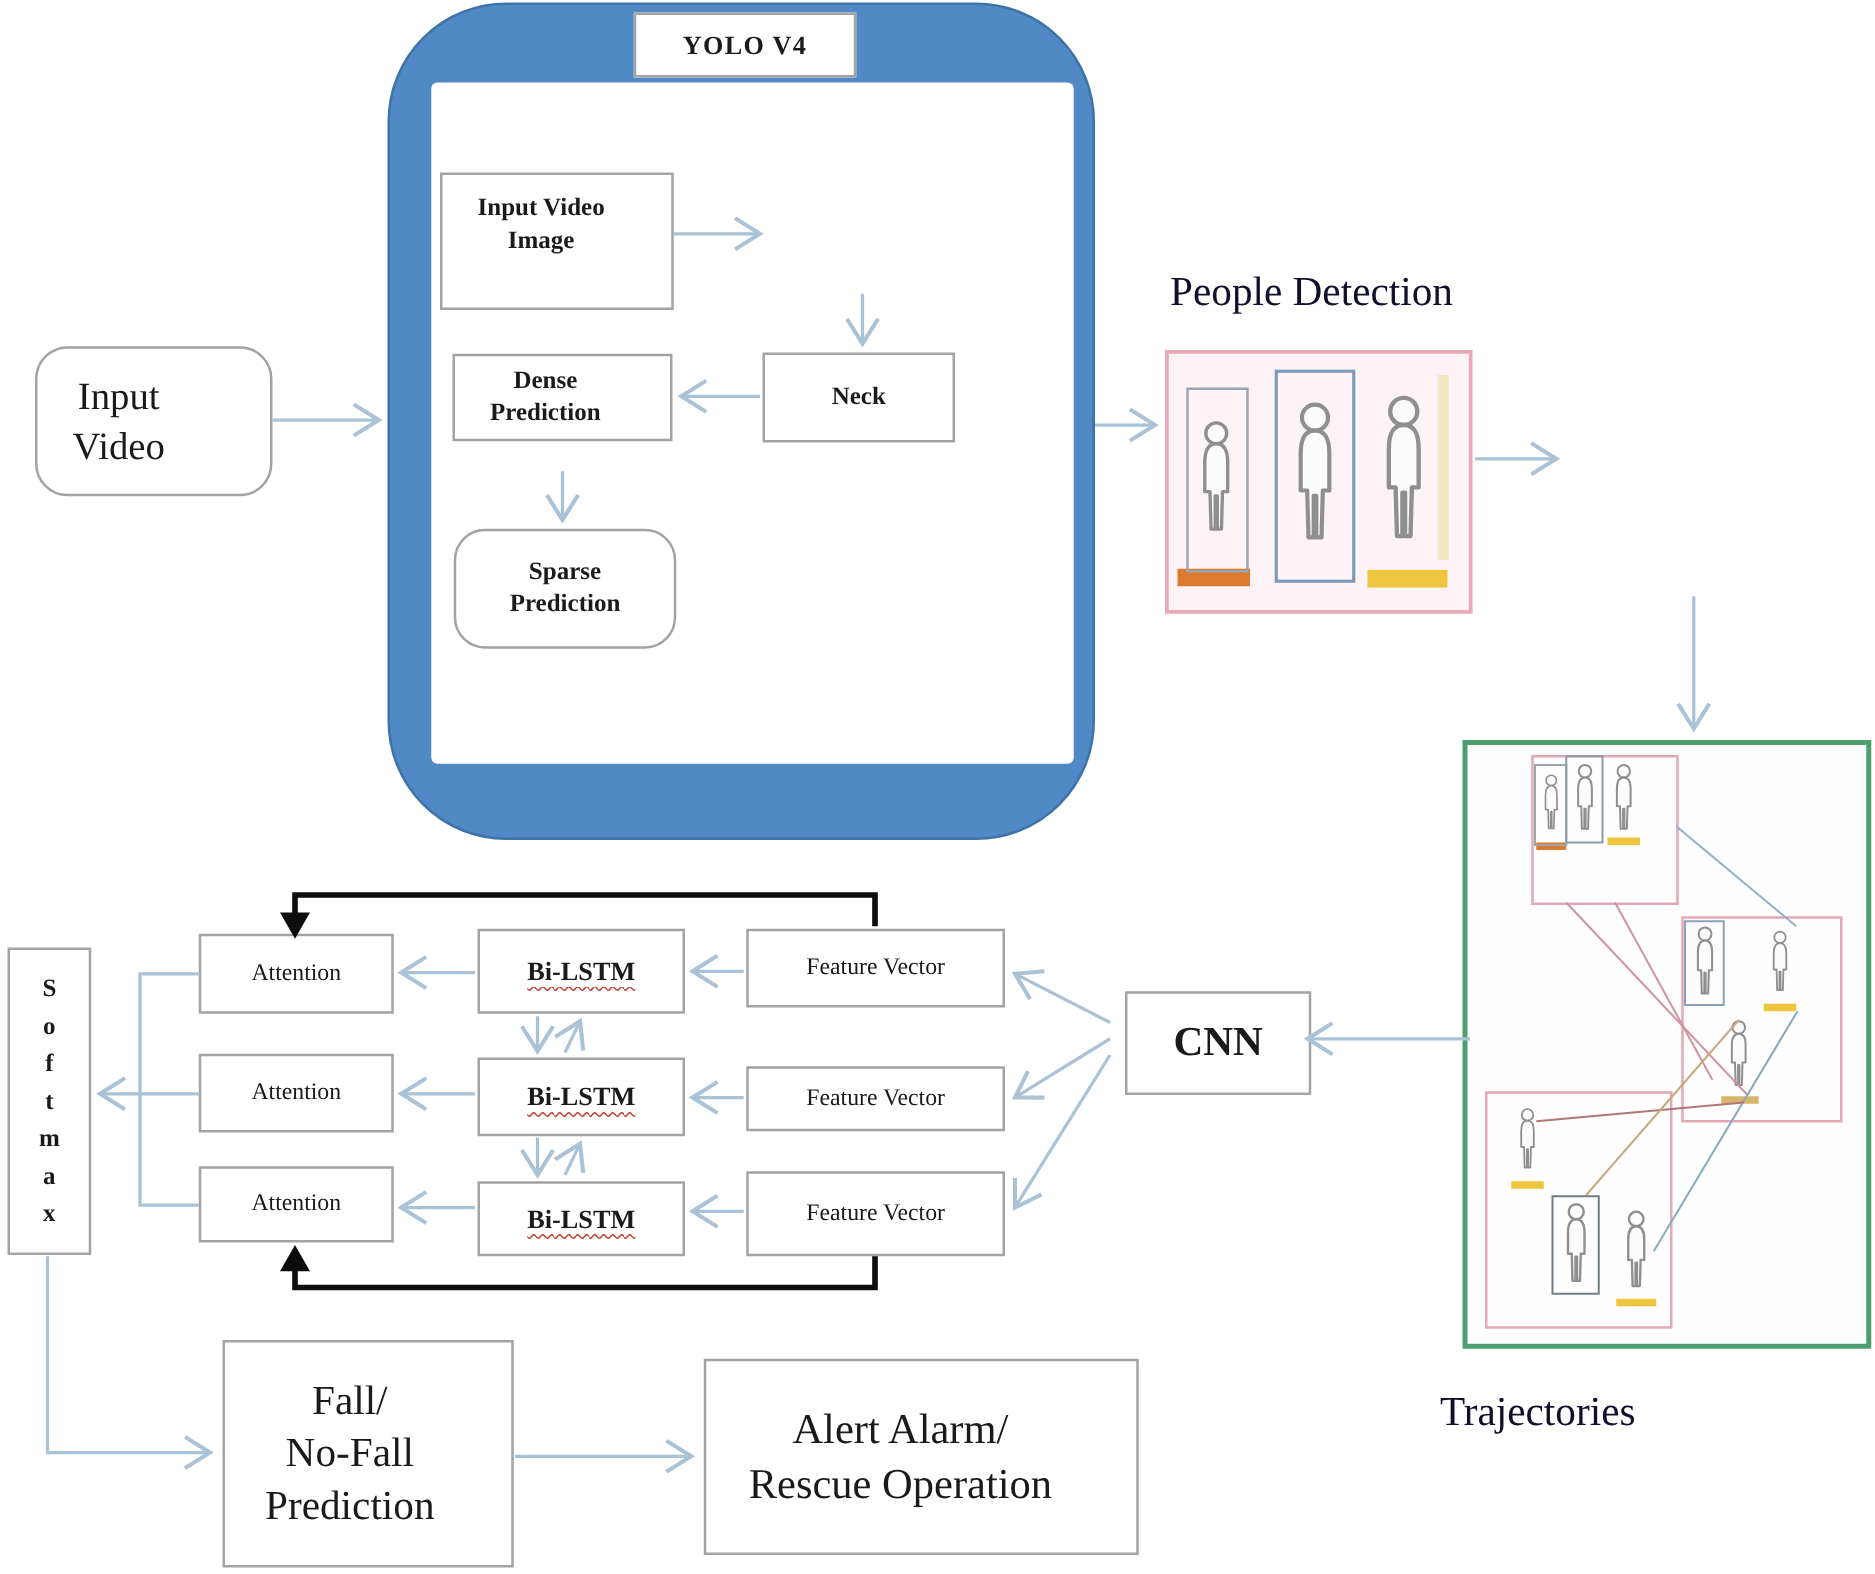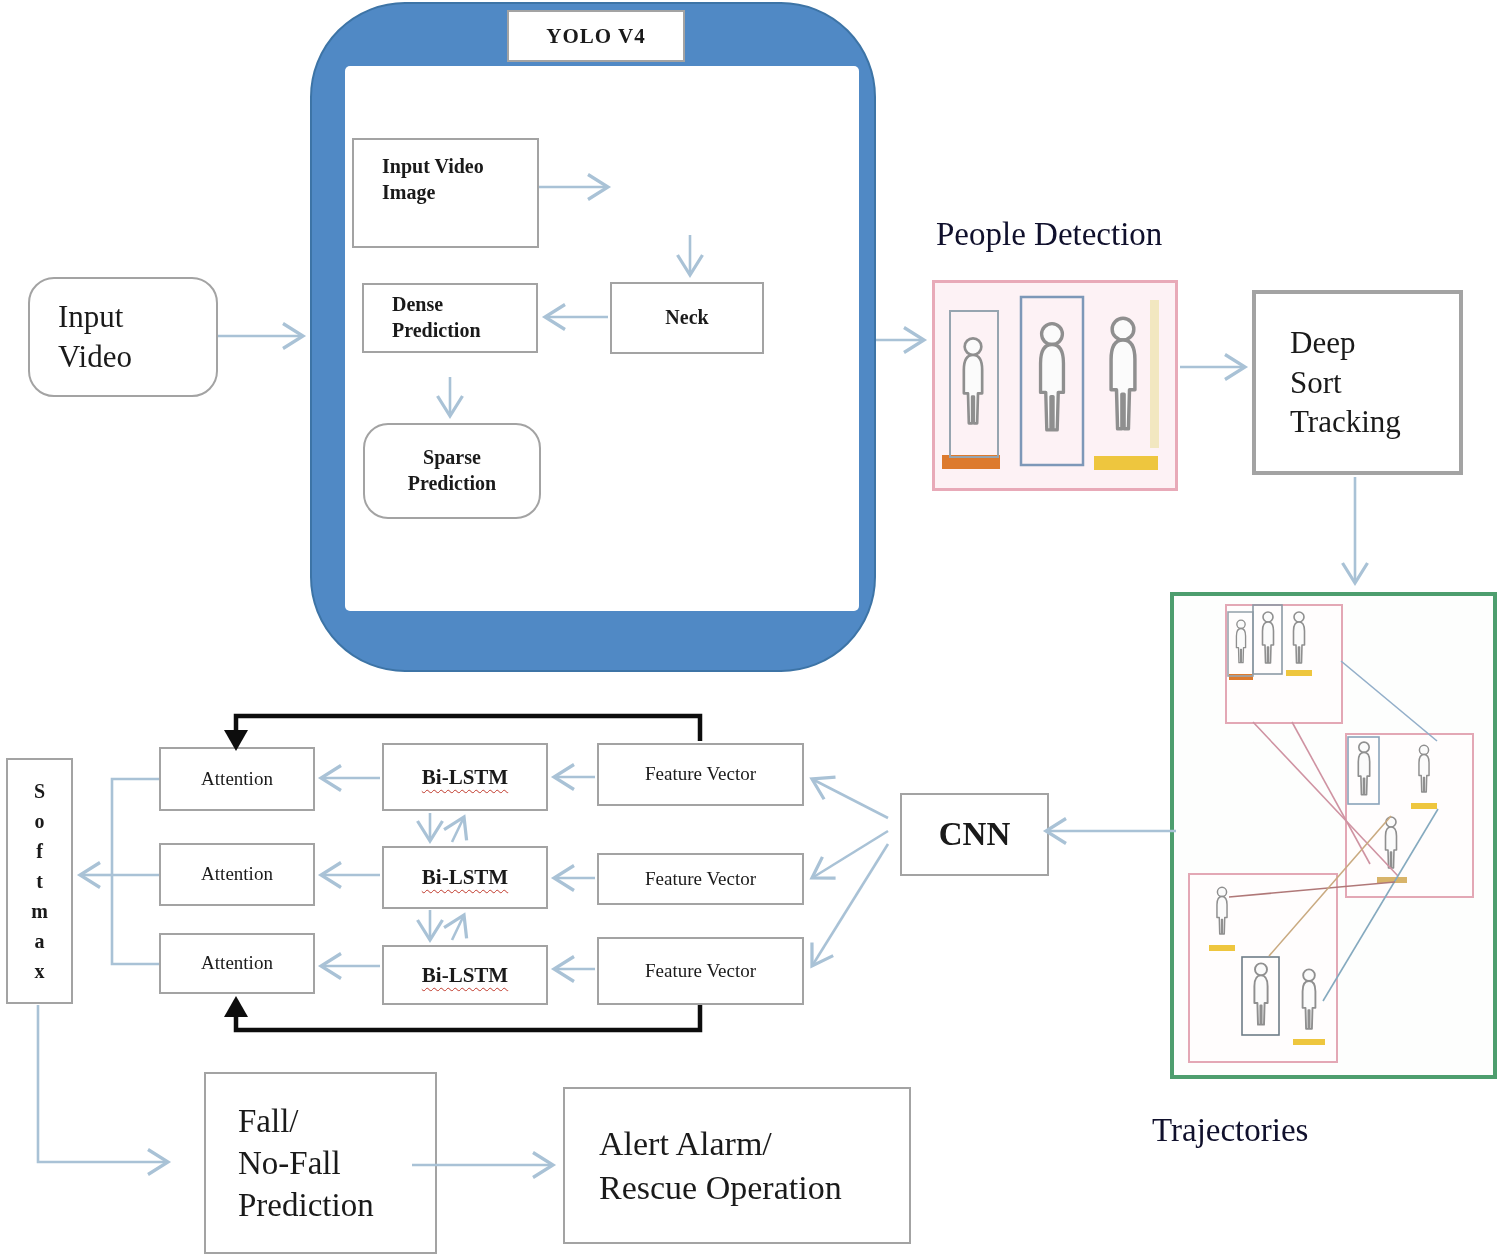--- a/index.html
+++ b/index.html
@@ -1,21 +1,21 @@
 <!DOCTYPE html>
 <html><head>
 <meta charset="utf-8">
 <style>
   html,body{margin:0;padding:0;background:#ffffff;}
   #stage{position:relative;width:1500px;height:1259px;background:#ffffff;overflow:hidden;
          font-family:"Liberation Serif", serif;color:#1a1a1a;}
   .abs{position:absolute;box-sizing:border-box;}
   .box{position:absolute;box-sizing:border-box;background:#ffffff;border:2px solid #a3a3a3;
        display:flex;align-items:center;white-space:pre-line;line-height:1.28;color:#1a1a1a;}
-  .pad{padding-left:28px;}
+  .pad{padding-left:28px;text-align:center;}
   .ctr{justify-content:center;text-align:center;}
   .bold{font-weight:bold;}
   .lbl{position:absolute;white-space:pre;color:#10102c;}
   .bilstm-text{font-weight:bold;text-decoration:underline;text-decoration-style:wavy;
                text-decoration-color:#c0392b;text-decoration-thickness:1px;text-underline-offset:5px;}
   svg.overlay{position:absolute;left:0;top:0;pointer-events:none;}
 </style>
 </head>
 <body>
 
@@ -43,23 +43,20 @@
   <div class="box ctr bold" style="left:610px;top:282px;width:154px;height:72px;font-size:20px;"><span>Neck</span></div>
 
   <div class="box pad bold" style="left:362px;top:283px;width:176px;height:70px;font-size:20px;"><span>Dense
 Prediction</span></div>
 
   <div class="box ctr bold" style="left:363px;top:423px;width:178px;height:96px;font-size:20px;border-radius:25px;"><span>Sparse
 Prediction</span></div>
 
   <div class="lbl" style="left:936px;top:216px;font-size:33px;">People Detection</div>
 
-  <div class="box pad" style="left:1252px;top:290px;width:211px;height:185px;border-width:4px;font-size:31px;padding-left:34px;"><span>Deep
-Sort
-Tracking</span></div>
 
   <div class="lbl" style="left:1152px;top:1112px;font-size:33px;">Trajectories</div>
 
   <div class="box ctr bold" style="left:890px;top:793px;width:149px;height:83px;font-size:33px;margin-left:10px;"><span>CNN</span></div>
 
   <div class="box ctr" style="left:597px;top:743px;width:207px;height:63px;font-size:19px;"><span>Feature Vector</span></div>
   <div class="box ctr" style="left:597px;top:853px;width:207px;height:52px;font-size:19px;"><span>Feature Vector</span></div>
   <div class="box ctr" style="left:597px;top:937px;width:207px;height:68px;font-size:19px;"><span>Feature Vector</span></div>
 
   <div class="box ctr" style="left:382px;top:743px;width:166px;height:68px;font-size:21px;"><span class="bilstm-text">Bi-LSTM</span></div>
@@ -71,21 +68,21 @@
   <div class="box ctr" style="left:159px;top:933px;width:156px;height:61px;font-size:19px;"><span>Attention</span></div>
 
   <div class="box ctr bold" style="left:6px;top:758px;width:67px;height:246px;font-size:20px;line-height:1.5;"><span>S
 o
 f
 t
 m
 a
 x</span></div>
 
-  <div class="box pad" style="left:178px;top:1072px;width:233px;height:182px;font-size:33px;padding-left:32px;margin-left:26px;"><span>Fall/
+  <div class="box pad" style="left:178px;top:1072px;width:233px;height:182px;font-size:33px;padding-left:32px;"><span>Fall/
 No-Fall
 Prediction</span></div>
 
   <div class="box pad" style="left:563px;top:1087px;width:348px;height:157px;font-size:34px;padding-left:34px;"><span>Alert Alarm/
 Rescue Operation</span></div>
 
   <svg class="overlay" width="1500" height="1259" viewBox="0 0 1500 1259">
     <defs>
       <marker id="ab" viewBox="0 0 24 24" refX="20" refY="12" markerWidth="30" markerHeight="30" orient="auto" markerUnits="userSpaceOnUse">
         <path d="M4 2 L20 12 L4 22" fill="none" stroke="#a9c2d6" stroke-width="2.6"></path>

